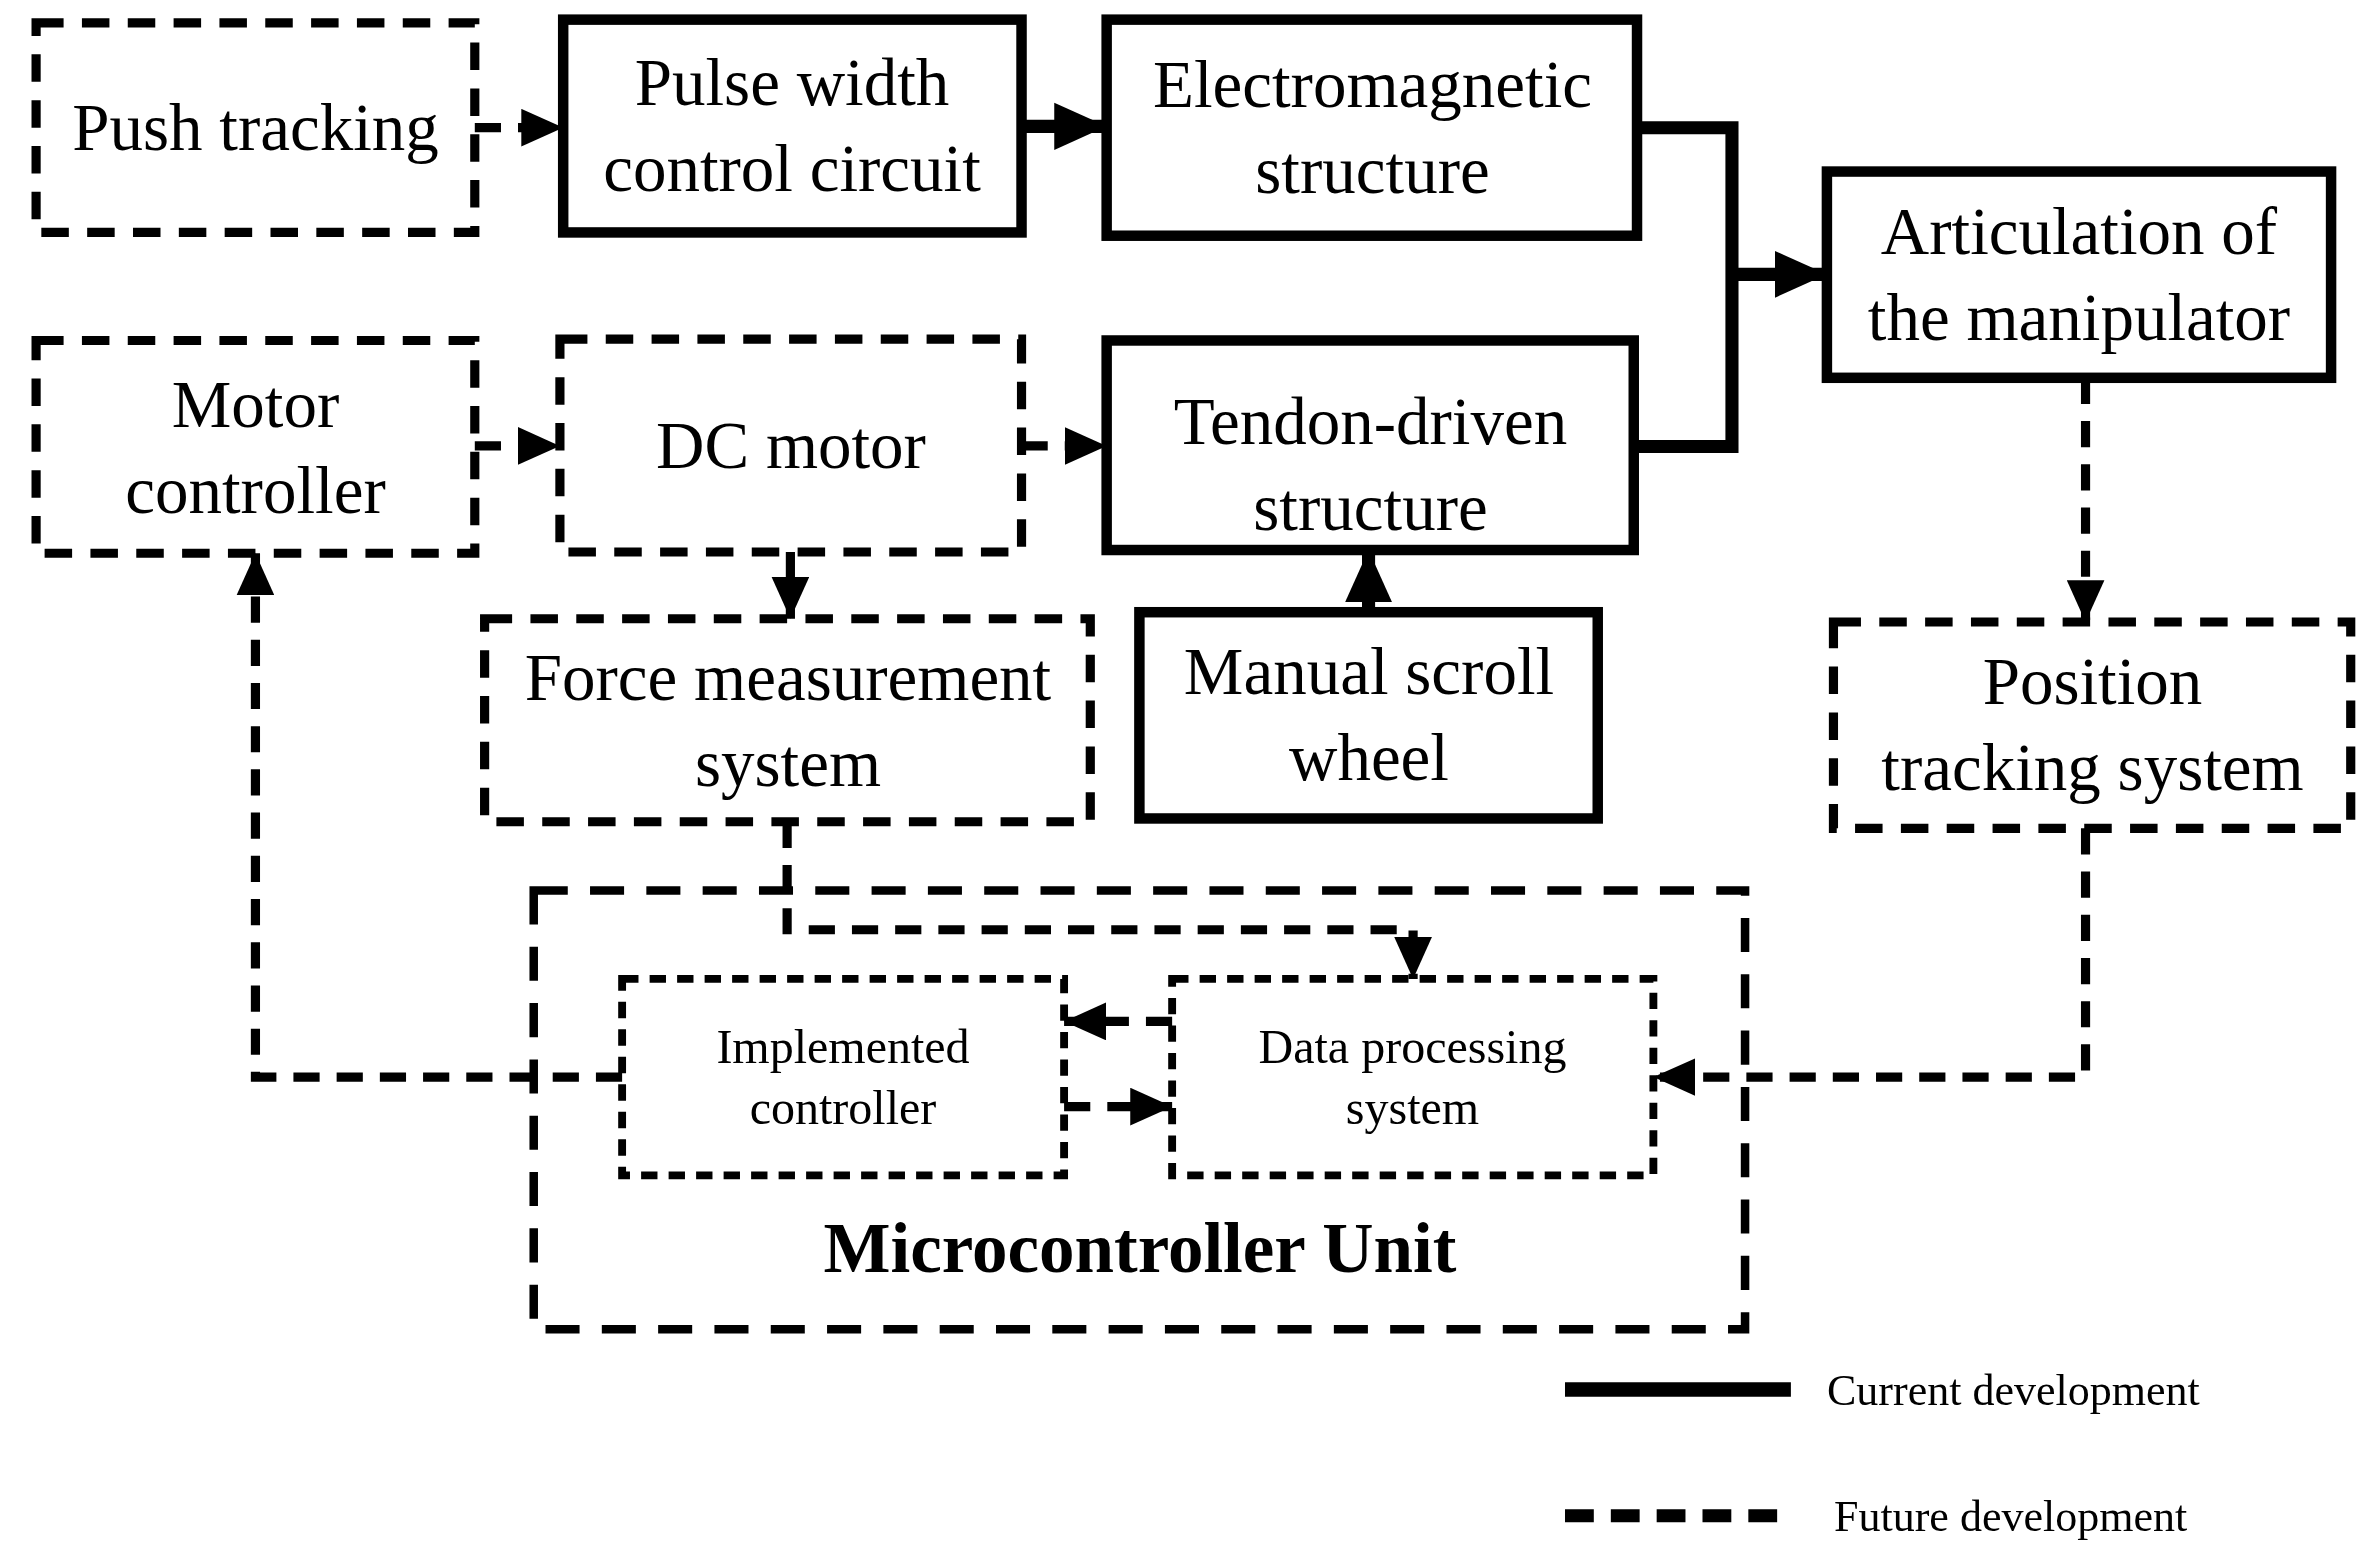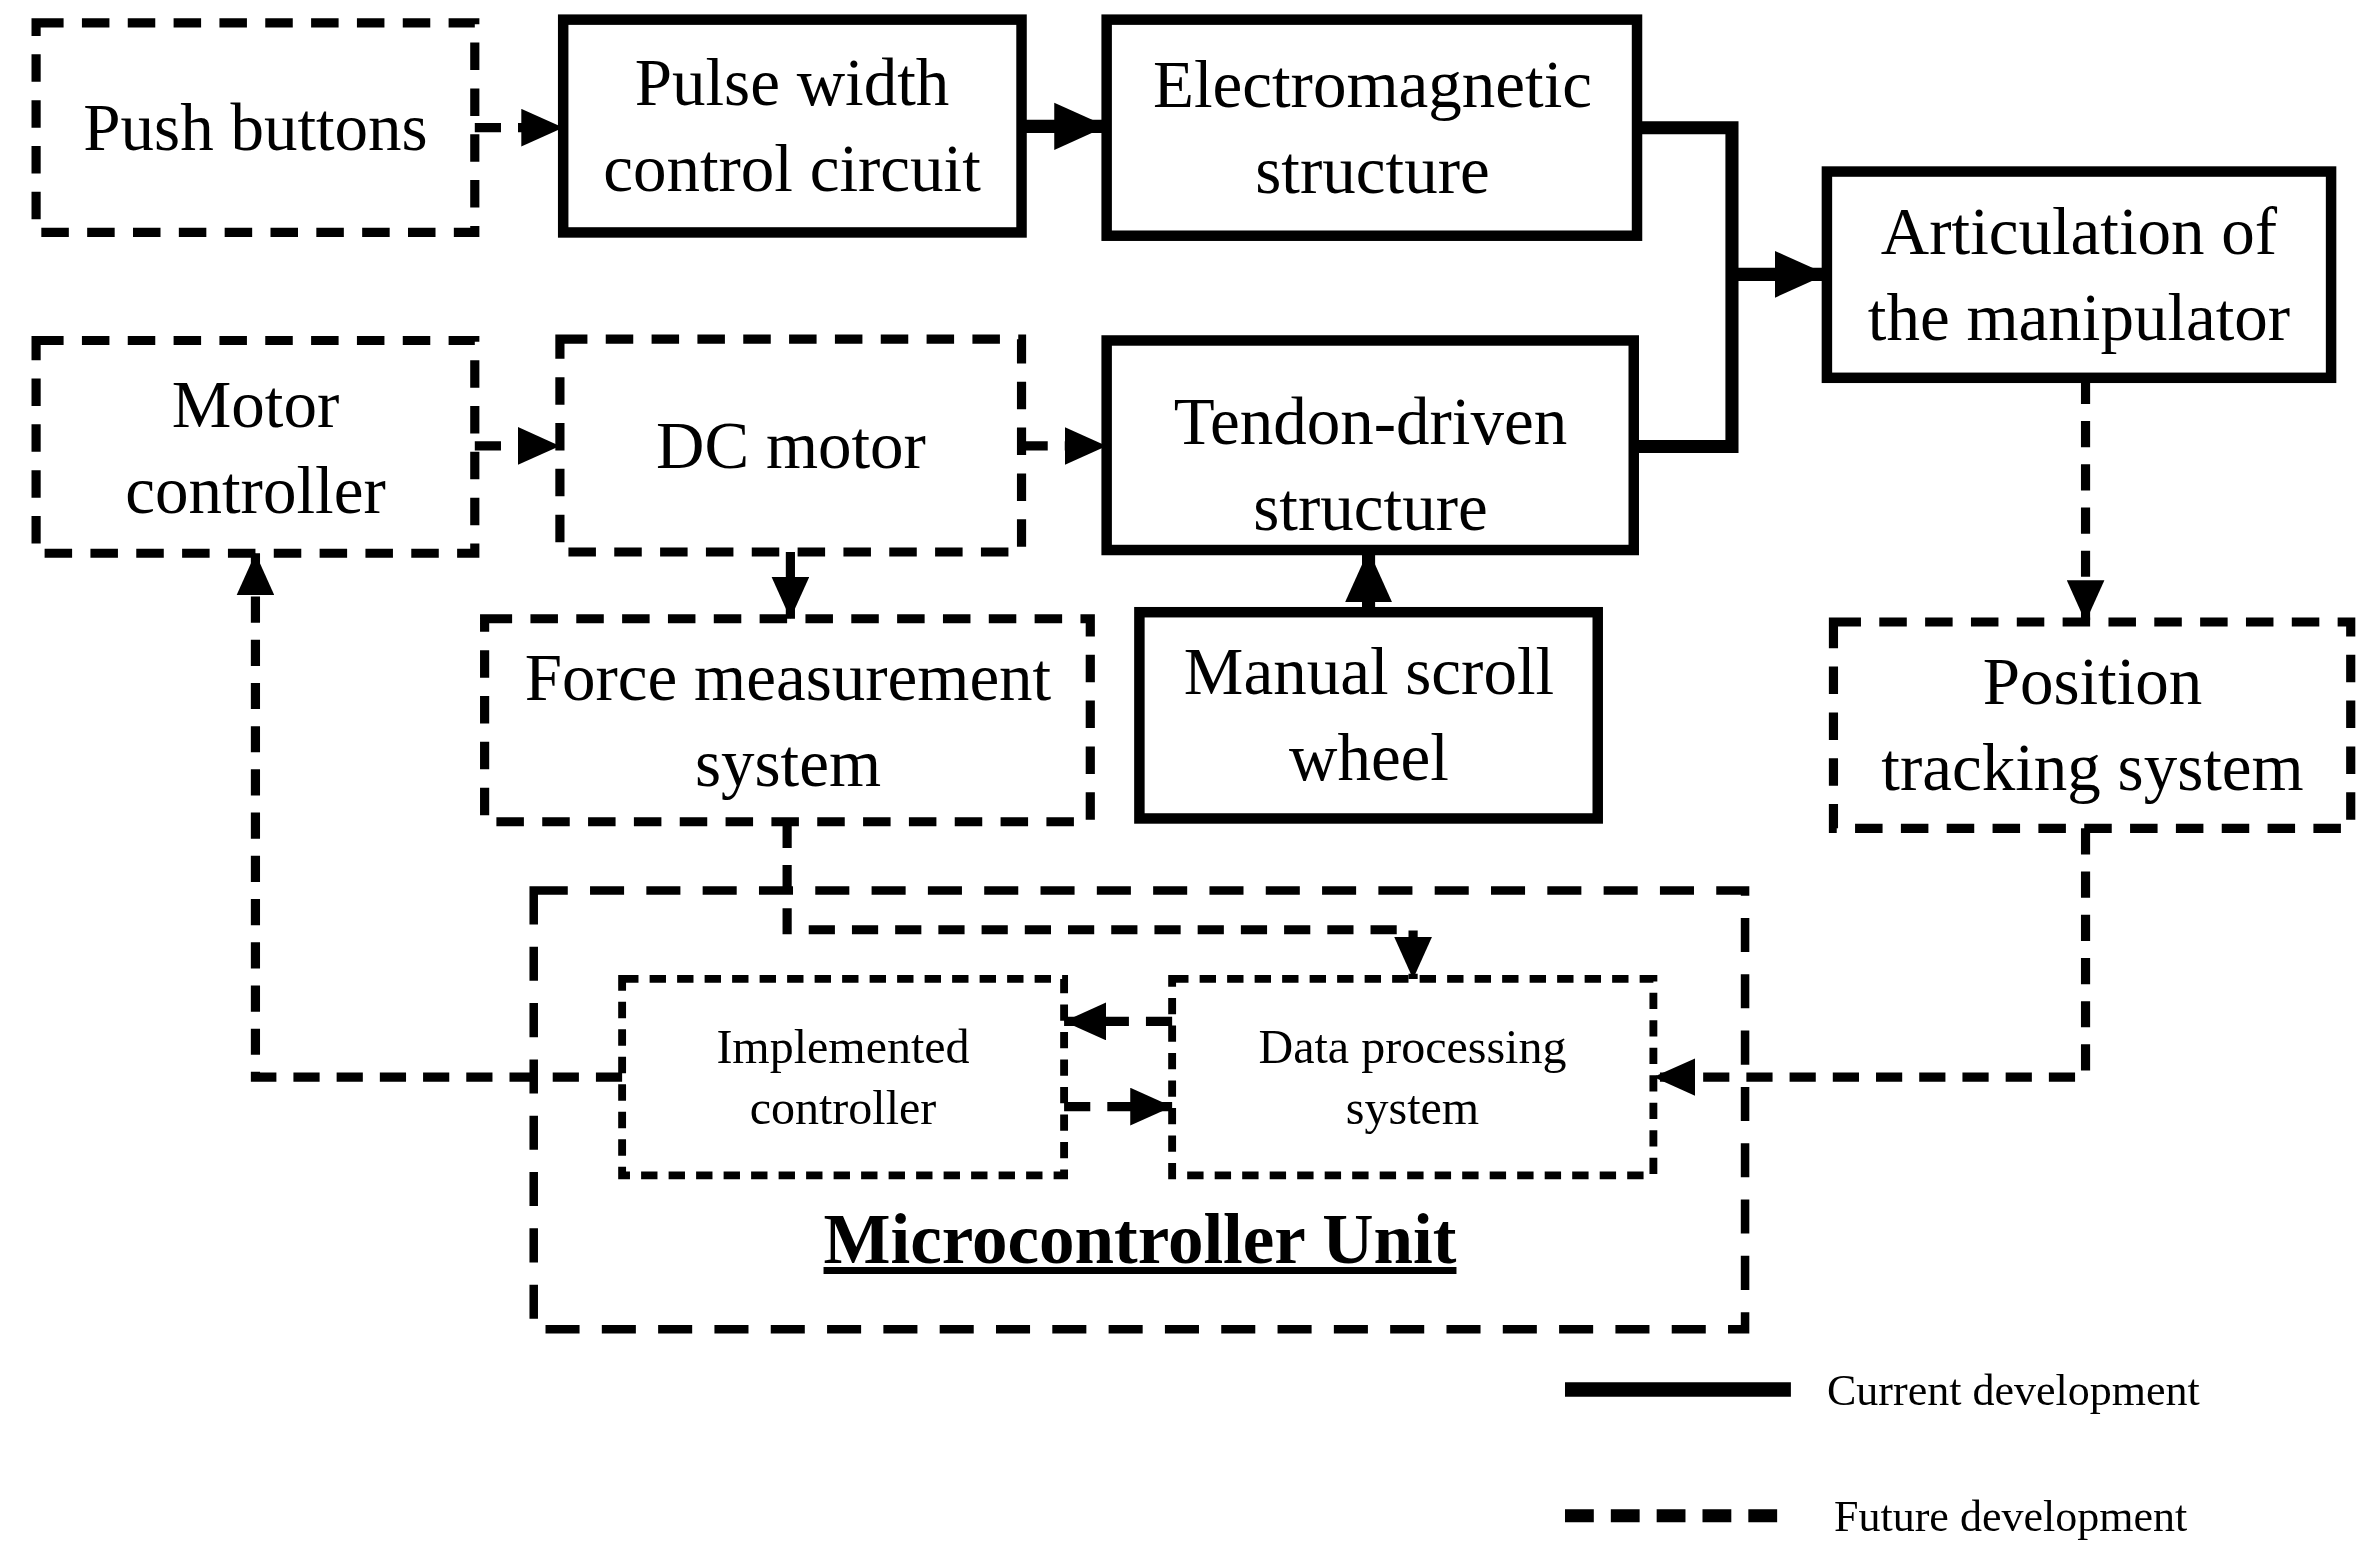--- a/index.html
+++ b/index.html
@@ -38,24 +38,24 @@
   .box-label.small {
     font-size: 48px;
   }
   .mcu-title {
     position: absolute;
     left: 534px;
     top: 1199px;
     width: 1212px;
     height: 98px;
     display: flex;
+    align-items: center;
     justify-content: center;
     font-size: 71px;
     font-weight: bold;
-    text-decoration: underline;
   }
   .legend-label {
     position: absolute;
     height: 98px;
     display: flex;
     align-items: center;
     font-size: 44px;
     white-space: nowrap;
   }
 </style>
@@ -102,21 +102,21 @@
     <path d="M1202,1255 L1202,1420 L2158,1420 L2158,1495" fill="none" stroke="#000000" stroke-width="14" stroke-dasharray="40 26" marker-end="url(#headDashed)"></path>
     <path d="M1790,1560 L1625,1560" fill="none" stroke="#000000" stroke-width="14" stroke-dasharray="40 26" marker-end="url(#headDashed)"></path>
     <path d="M1625,1690 L1790,1690" fill="none" stroke="#000000" stroke-width="14" stroke-dasharray="40 26" marker-end="url(#headDashed)"></path>
     <path d="M950,1645 L390,1645 L390,845" fill="none" stroke="#000000" stroke-width="14" stroke-dasharray="40 26" marker-end="url(#headDashed)"></path>
 
     <path d="M2390,2122 L2735,2122" fill="none" stroke="#000000" stroke-width="22"></path>
     <path d="M2390,2315 L2735,2315" fill="none" stroke="#000000" stroke-width="20" stroke-dasharray="44 26"></path>
   </svg>
 
   <div class="box-label" style="left:36px; top:23px; width:439px; height:210px;">
-    <span>Push buttons</span>
+    <span>Push tracking</span>
     </div>
 
   <div class="box-label" style="left:563px; top:19.6px; width:458px; height:213px;">
     <span>Pulse width
 control circuit</span>
     </div>
 
   <div class="box-label" style="left:1107px; top:19.6px; width:531px; height:216px;">
     <span>Electromagnetic
 structure</span>

